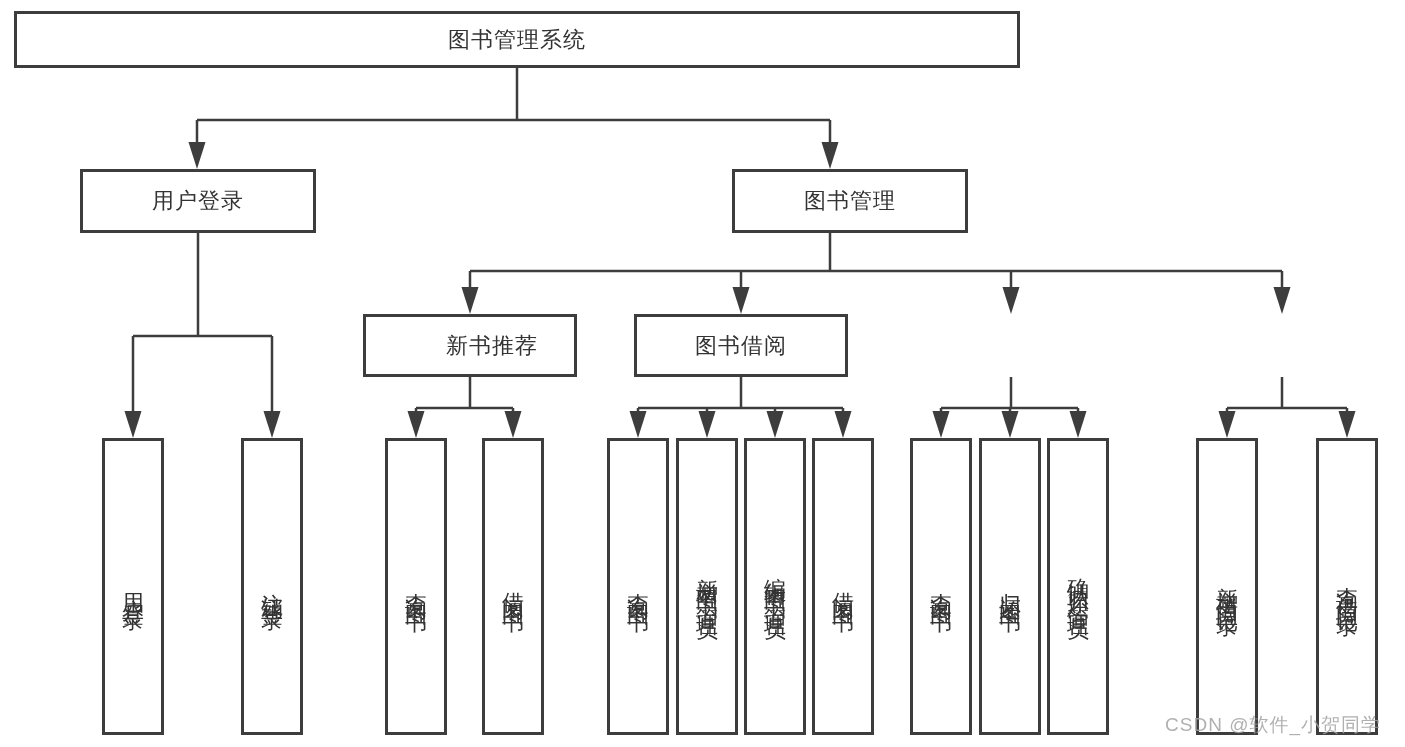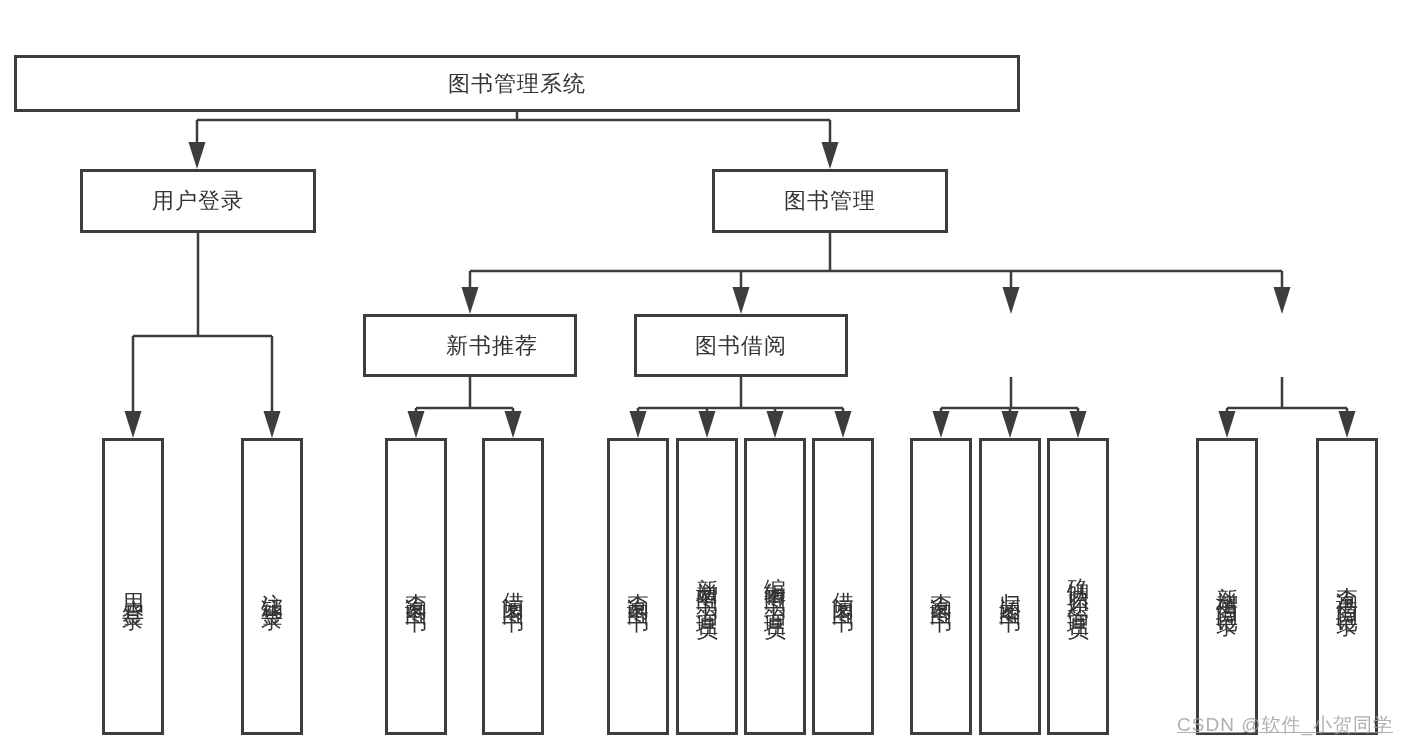--- a/index.html
+++ b/index.html
@@ -30,25 +30,25 @@
     display: flex;
     align-items: center;
     justify-content: center;
     color: #333333;
     font-size: 22px;
     letter-spacing: 1px;
     z-index: 2;
     white-space: nowrap;
   }
   
-  .n-root { left: 14px;  top: 11px;  width: 1006px; height: 57px; margin-top: 44px; }
+  .n-root { left: 14px;  top: 11px;  width: 1006px; height: 57px; }
   
   .n-l2   { top: 169px; width: 236px; height: 64px; }
   .n-l2-0 { left: 80px; }
-  .n-l2-1 { left: 712px; }
+  .n-l2-1 { left: 732px; }
   
   .n-l3   { top: 314px; width: 214px; height: 63px; }
   .n-l3-0 { left: 363px; padding-left: 44px; }
   .n-l3-1 { left: 634px; }
   .n-l3-2 { left: 904px; }
   .n-l3-3 { left: 1175px; }
   
   .n-leaf { top: 438px; width: 62px; height: 297px; }
   .n-leaf span {
     writing-mode: vertical-rl;
@@ -67,28 +67,27 @@
   .n-leaf-6  { left: 744px; }
   .n-leaf-7  { left: 812px; }
   .n-leaf-8  { left: 910px; }
   .n-leaf-9  { left: 979px; }
   .n-leaf-10 { left: 1047px; }
   .n-leaf-11 { left: 1196px; }
   .n-leaf-12 { left: 1316px; }
 
   .watermark {
     position: absolute;
-    right: 12px;
+    right: 24px;
     top: 712px;
     font-size: 19px;
     color: #a3a3a3;
     opacity: 0.85;
     z-index: 3;
     letter-spacing: 1px;
-    text-decoration: underline;
   }
   svg .trunk {
     fill: none;
     stroke: #3d3d3d;
     stroke-width: 2.5;
   }
   svg .head { fill: #3d3d3d; stroke: none; }
 </style>
 </head>
 <body>

